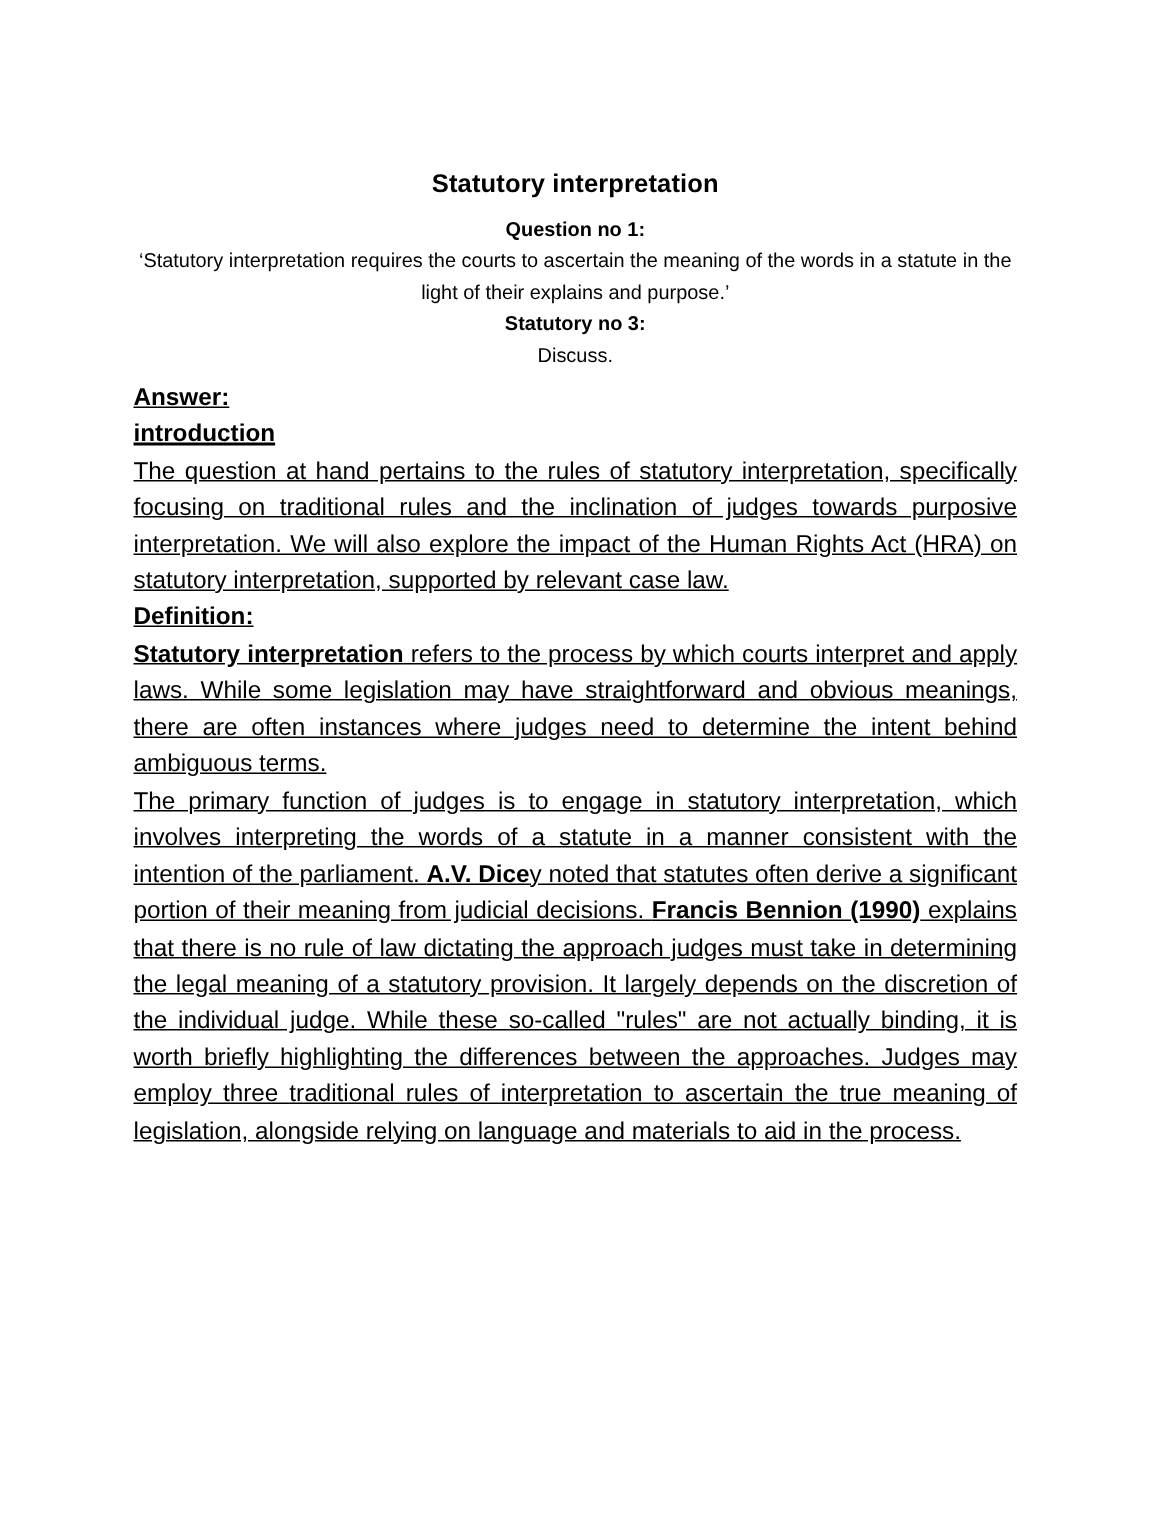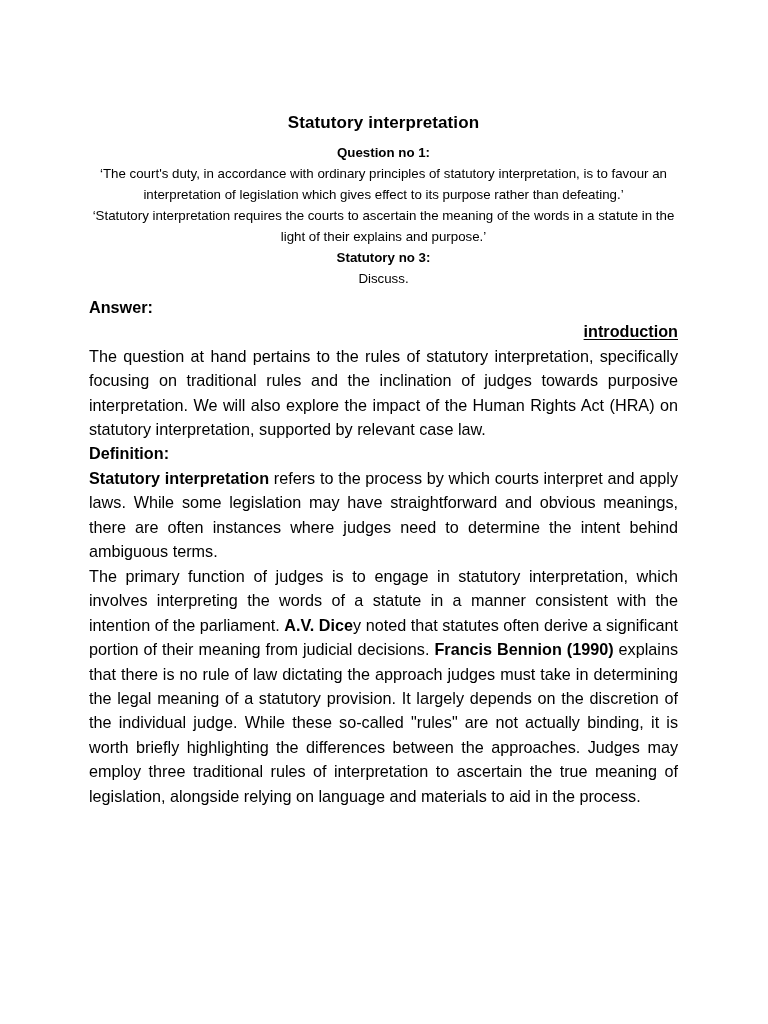--- a/index.html
+++ b/index.html
@@ -53,30 +53,31 @@
   .q-discuss {
     margin: 0;
   }
   
   .a-block {
     font-size: 16.2px;
     line-height: 1.51;
     text-align: justify;
     text-justify: inter-word;
     margin-top: 6px;
+    text-decoration: underline;
   }
   .a-head {
     font-weight: bold;
     margin: 0;
     text-align: left;
   }
   .a-head-underline {
     font-weight: bold;
     margin: 0;
-    text-align: right;
+    text-align: left;
     text-decoration: underline;
     text-underline-offset: 2px;
   }
   .para {
     margin: 0;
     text-align: justify;
     text-justify: inter-word;
   }
   .para:last-child {
     text-align-last: left;
@@ -87,21 +88,20 @@
 <body>
 
 <div class="page">
   <div class="content">
 
     <h1 class="doc-title">Statutory interpretation</h1>
 
     <div class="q-block">
 
       <p class="q-head">Question no 1:</p>
-      <p class="q-body">‘The court's duty, in accordance with ordinary principles of statutory interpretation, is to favour an interpretation of legislation which gives effect to its purpose rather than defeating.’</p>
 
       <p class="q-body">‘Statutory interpretation requires the courts to ascertain the meaning of the words in a statute in the light of their explains and purpose.’</p>
 
       <p class="q-head">Statutory no 3:</p>
 
       <p class="q-discuss">Discuss.</p>
     </div>
 
     <div class="a-block">
 

